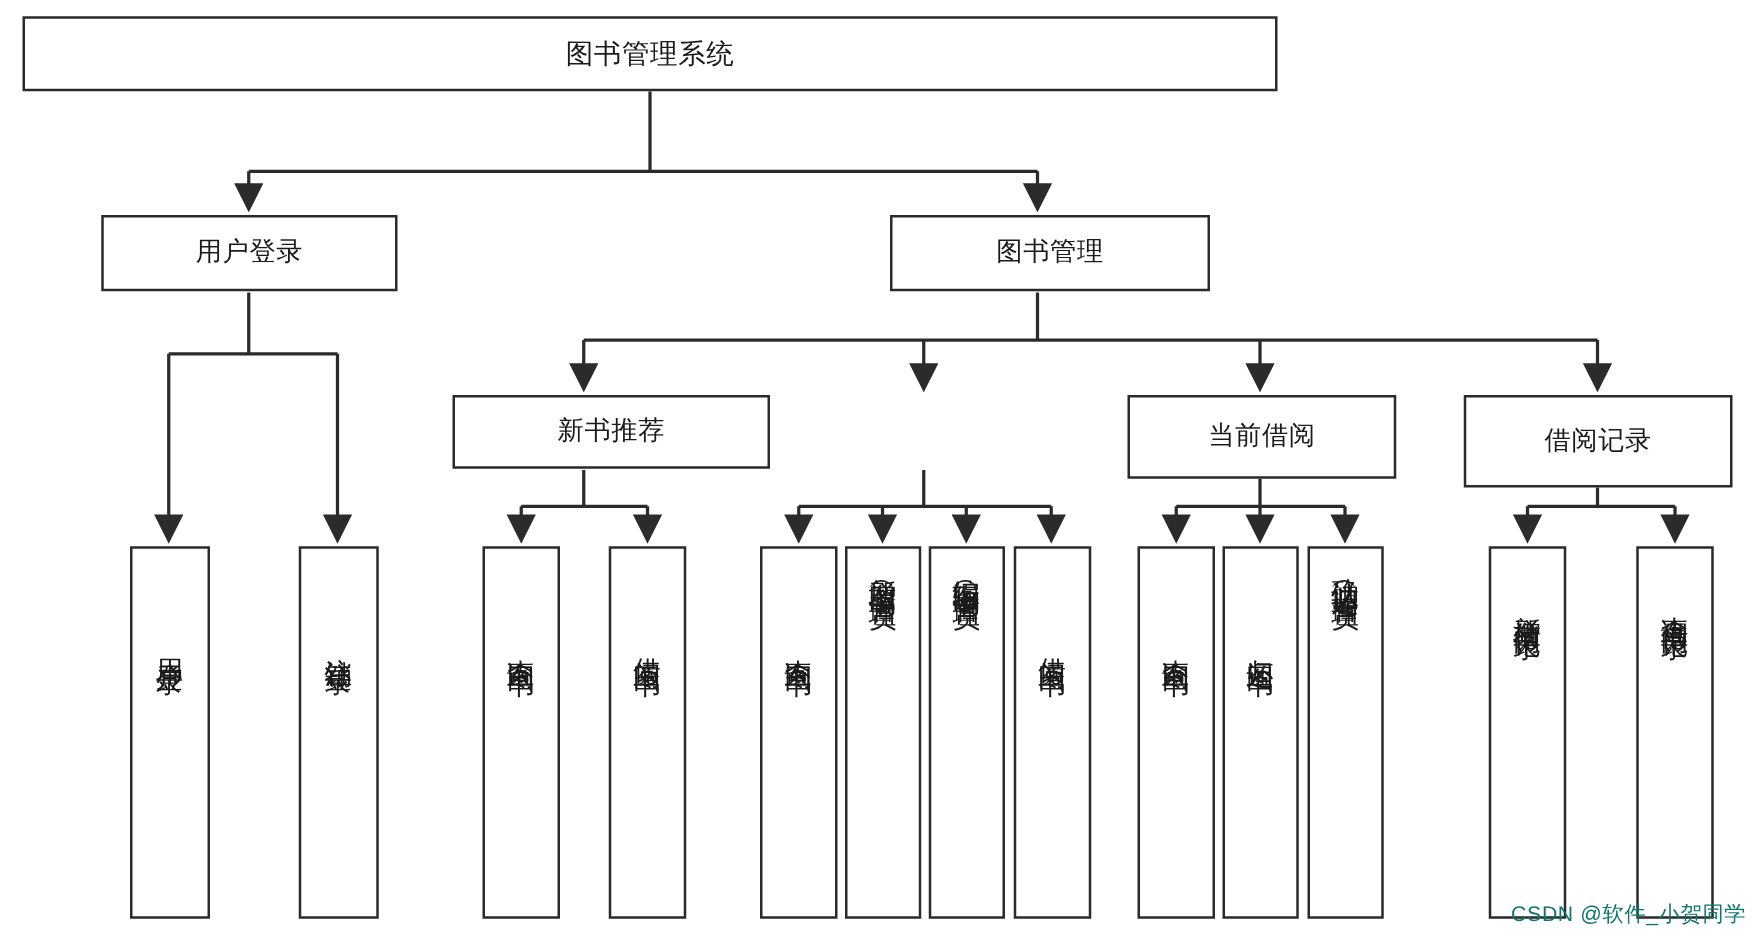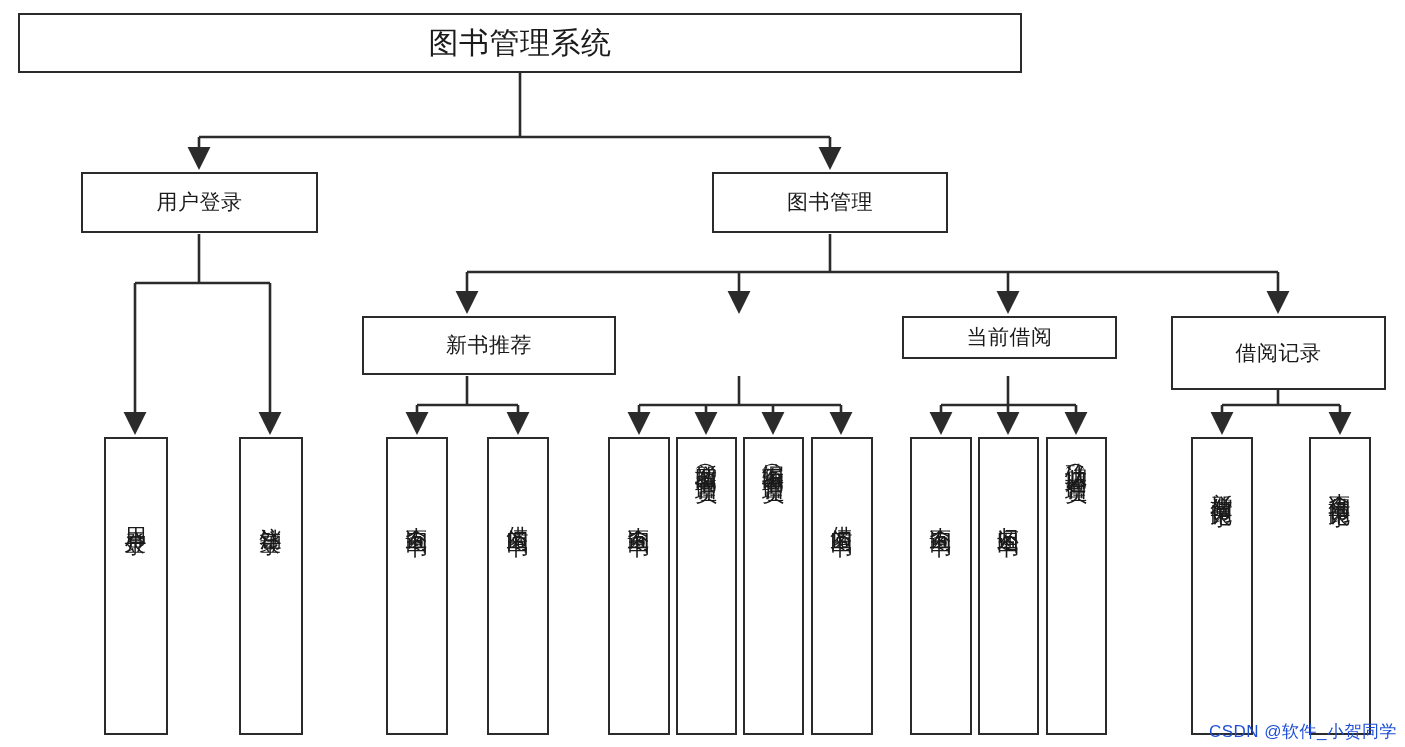--- a/index.html
+++ b/index.html
@@ -41,42 +41,42 @@
     text-align: center;
     line-height: 1.18;
     white-space: nowrap;
   }
   
   .node.horiz .label {
     font-size: 21px;
     letter-spacing: 0.5px;
   }
   .node.root .label {
-    font-size: 30px;
+    font-size: 22px;
   }
   
   .node.vert {
     align-items: flex-start;
     justify-content: center;
     padding-top: 6px;
   }
   .node.vert .label {
     writing-mode: vertical-rl;
     text-orientation: upright;
     font-size: 22px;
     line-height: 1.05;
     letter-spacing: 3px;
     white-space: nowrap;
   }
   .watermark {
     position: absolute;
     right: 8px;
     bottom: 4px;
     font-size: 17px;
-    color: #1d4ed8;
+    color: #0f766e;
     letter-spacing: 0.5px;
     white-space: nowrap;
     user-select: none;
   }
 </style>
 </head>
 <body>
 
 <div id="canvas">
 
@@ -131,30 +131,30 @@
   </svg>
 
   <div class="node horiz root" style="left:18px; top:13px; width:1004px; height:60px;">
     <span class="label">图书管理系统</span>
   </div>
 
   <div class="node horiz" style="left:81px; top:172px; width:237px; height:61px;">
     <span class="label">用户登录</span>
   </div>
 
-  <div class="node horiz" style="left:712px; top:172px; width:236px; height:61px;">
+  <div class="node horiz" style="left:712px; top:172px; width:256px; height:61px;">
     <span class="label">图书管理</span>
   </div>
 
   <div class="node horiz" style="left:362px; top:316px; width:254px; height:59px;">
     <span class="label">新书推荐</span>
   </div>
 
 
-  <div class="node horiz" style="left:902px; top:316px; width:215px; height:43px;">
+  <div class="node horiz" style="left:902px; top:316px; width:215px; height:67px;">
     <span class="label">当前借阅</span>
   </div>
 
   <div class="node horiz" style="left:1171px; top:316px; width:215px; height:74px;">
     <span class="label">借阅记录</span>
   </div>
 
   <div class="node vert" style="left:104px; top:437px; width:64px; height:298px; padding-top:70px;">
     <span class="label">用户登录</span>
   </div>

